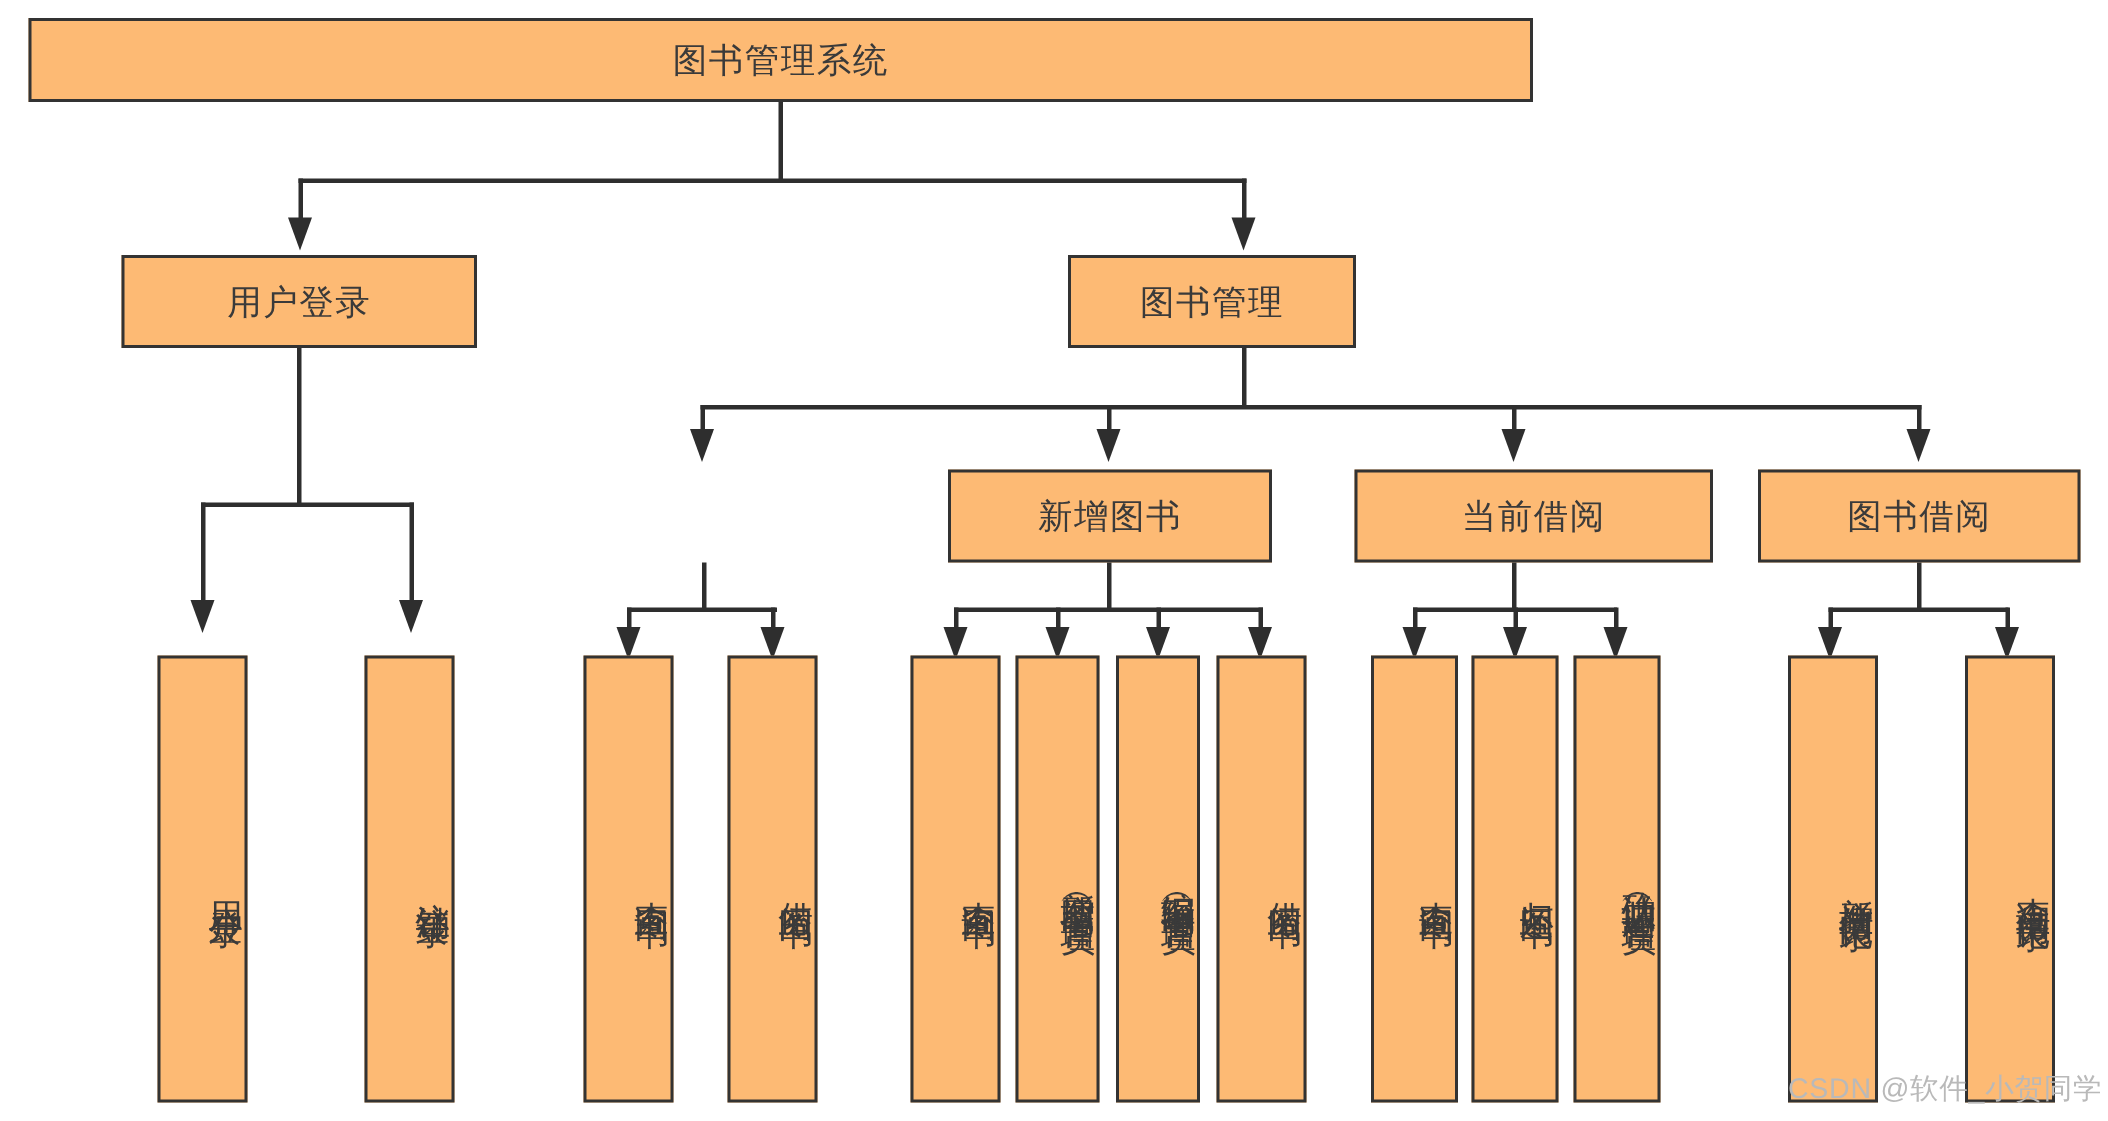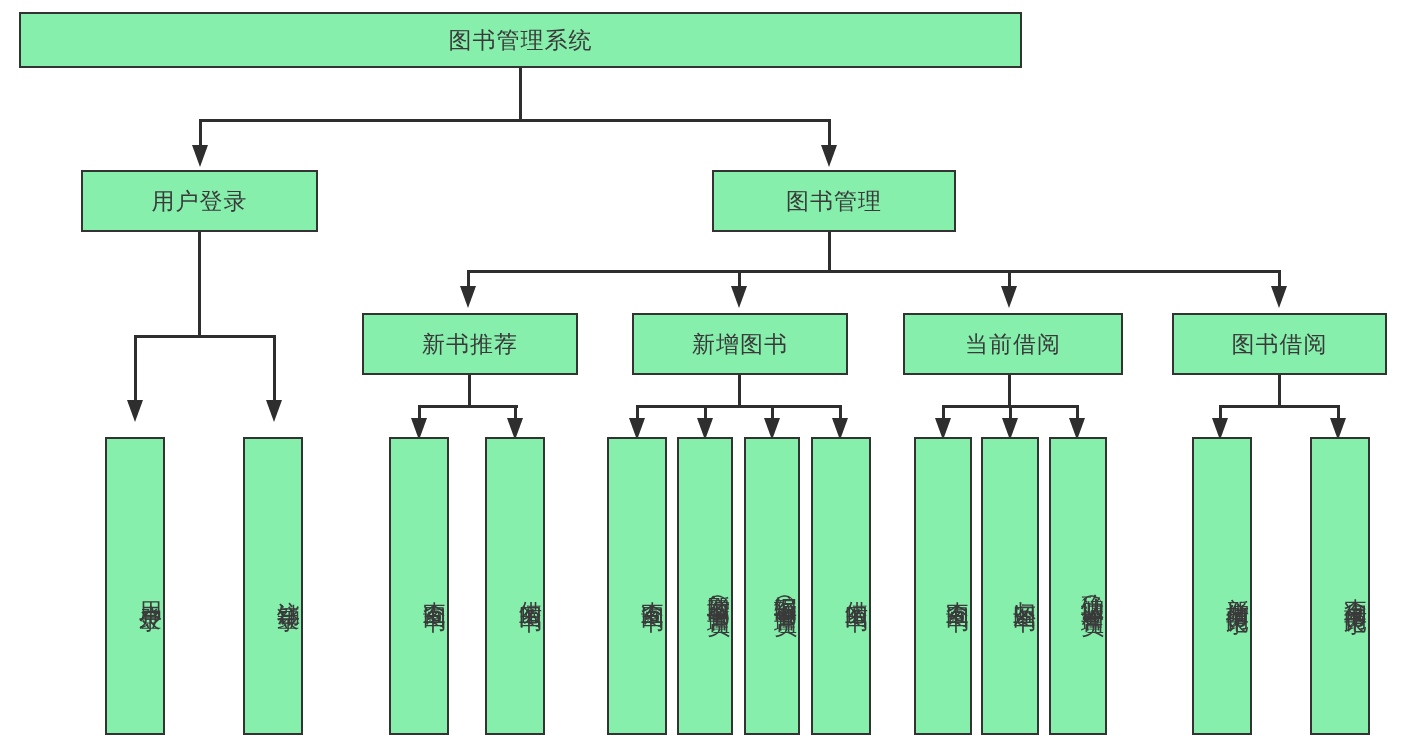--- a/index.html
+++ b/index.html
@@ -14,21 +14,21 @@
     position: relative;
     width: 1405px;
     height: 747px;
     background: #ffffff;
     overflow: hidden;
   }
   .node {
     position: absolute;
     box-sizing: border-box;
     border: 2px solid #333333;
-    background: #86efac;
+    background: #fdba74;
     display: flex;
     align-items: center;
     justify-content: center;
     color: #3a3a3a;
     text-align: center;
   }
   .node.h {
     font-size: 23px;
     letter-spacing: 1px;
   }
@@ -81,21 +81,21 @@
 
   <div class="seg hline" style="left:199px; top:119px; width:632px;"></div>
   <div class="seg vline" style="left:199px; top:119px; height:30px;"></div>
   <div class="arrow" style="left:192px; top:145px;"></div>
   <div class="seg vline" style="left:828px; top:119px; height:30px;"></div>
   <div class="arrow" style="left:821px; top:145px;"></div>
 
   <div class="node h" style="left:81px; top:170px; width:237px; height:62px;">
     <span>用户登录</span>
   </div>
-  <div class="node h" style="left:712px; top:170px; width:244px; height:62px;">
+  <div class="node h" style="left:712px; top:170px; width:192px; height:62px;">
     <span>图书管理</span>
   </div>
 
   <div class="seg vline" style="left:198px; top:232px; height:104px;"></div>
   <div class="seg hline" style="left:134px; top:335px; width:142px;"></div>
   <div class="seg vline" style="left:134px; top:335px; height:70px;"></div>
   <div class="arrow" style="left:127px; top:400px;"></div>
   <div class="seg vline" style="left:273px; top:335px; height:70px;"></div>
   <div class="arrow" style="left:266px; top:400px;"></div>
 
@@ -103,27 +103,24 @@
   <div class="seg hline" style="left:467px; top:270px; width:814px;"></div>
   <div class="seg vline" style="left:467px; top:270px; height:20px;"></div>
   <div class="arrow" style="left:460px; top:286px;"></div>
   <div class="seg vline" style="left:738px; top:270px; height:20px;"></div>
   <div class="arrow" style="left:731px; top:286px;"></div>
   <div class="seg vline" style="left:1008px; top:270px; height:20px;"></div>
   <div class="arrow" style="left:1001px; top:286px;"></div>
   <div class="seg vline" style="left:1278px; top:270px; height:20px;"></div>
   <div class="arrow" style="left:1271px; top:286px;"></div>
 
-  <div class="node h" style="left:362px; top:313px; width:216px; height:62px;">
-    <span>新书推荐</span>
-  </div>
   <div class="node h" style="left:632px; top:313px; width:216px; height:62px;">
     <span>新增图书</span>
   </div>
-  <div class="node h" style="left:903px; top:313px; width:220px; height:62px;">
+  <div class="node h" style="left:903px; top:313px; width:239px; height:62px;">
     <span>当前借阅</span>
   </div>
   <div class="node h" style="left:1172px; top:313px; width:215px; height:62px;">
     <span>图书借阅</span>
   </div>
 
   <div class="seg vline" style="left:468px; top:375px; height:32px;"></div>
   <div class="seg hline" style="left:418px; top:405px; width:100px;"></div>
   <div class="seg vline" style="left:418px; top:405px; height:18px;"></div>
   <div class="arrow" style="left:411px; top:418px;"></div>
@@ -194,14 +191,15 @@
     <span>确认归还（管理员）</span>
   </div>
 
   <div class="node v" style="left:1192px; top:437px; width:60px; height:298px;">
     <span>新增借阅记录</span>
   </div>
   <div class="node v" style="left:1310px; top:437px; width:60px; height:298px;">
     <span>查询借阅记录</span>
   </div>
 
+  <div class="watermark" style="left:1192px; top:713px;">CSDN @软件_小贺同学</div>
 
 </div>
 
 </body></html>

